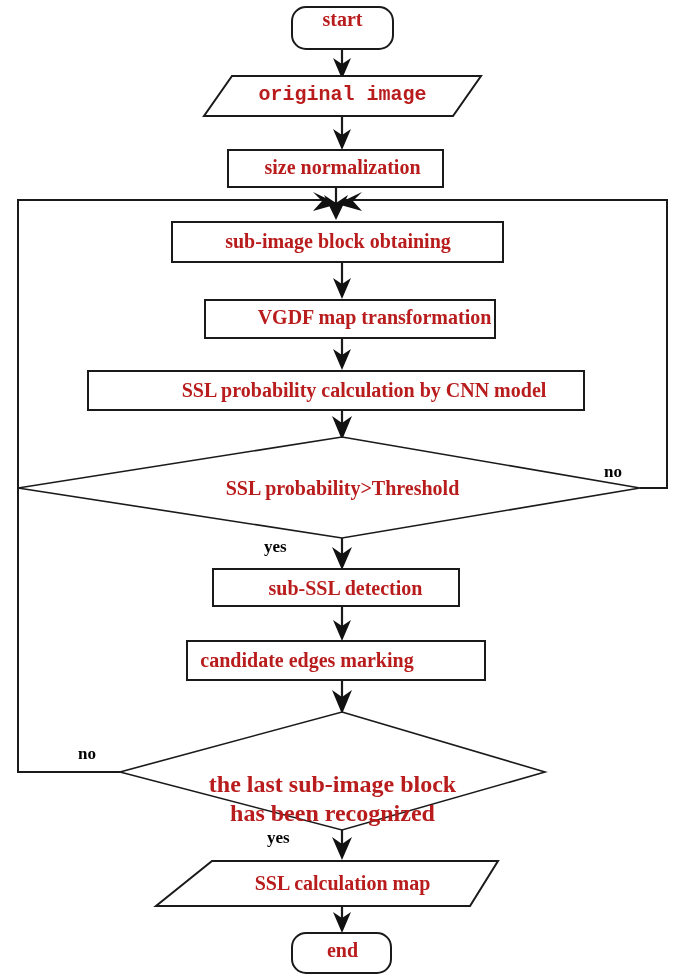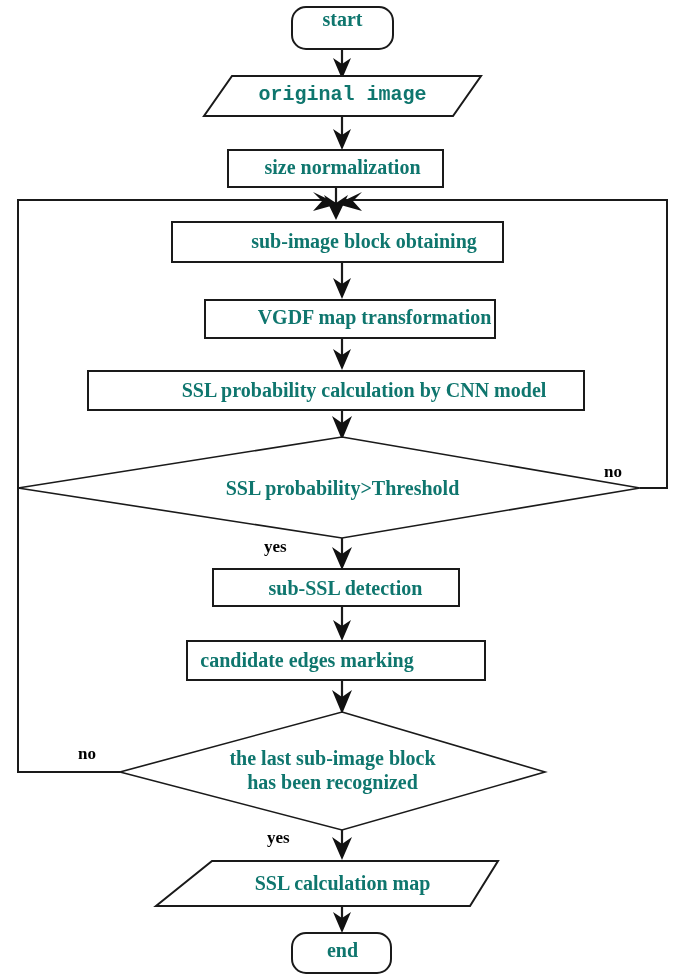--- a/index.html
+++ b/index.html
@@ -42,45 +42,45 @@
     stroke: #1a1a1a;
     stroke-width: 2.2;
   }
   .arrow-head {
     fill: #111111;
     stroke: none;
   }
   .node-text {
     position: absolute;
     text-align: center;
-    color: #0f766e;
+    color: #b91c1c;
     font-weight: bold;
     font-family: "Liberation Serif", "DejaVu Serif", serif;
     white-space: nowrap;
     line-height: 1.08;
     pointer-events: none;
   }
   .edge-label {
     position: absolute;
     color: #000000;
     font-weight: bold;
     font-size: 17px;
     font-family: Liberation Serif, serif;
     white-space: nowrap;
   }
   .t-start   { left: 290px; top: 9px;   width: 105px; font-size: 20px; }
   .t-orig    { left: 205px; top: 84px;  width: 275px; font-size: 20px; font-family: Liberation Mono, monospace; }
   .t-size    { left: 215px; top: 157px; width: 255px; font-size: 20px; }
-  .t-subimg  { left: 172px; top: 231px; width: 332px; font-size: 20px; padding-left: 26px; }
+  .t-subimg  { left: 172px; top: 231px; width: 332px; font-size: 20px; }
   .t-vgdf    { left: 205px; top: 307px; width: 291px; font-size: 20px; padding-left: 24px; }
   .t-sslcalc { left: 88px;  top: 380px; width: 552px; font-size: 20px; }
   .t-dia1    { left: 140px; top: 478px; width: 405px; font-size: 20px; }
   .t-subssl  { left: 215px; top: 578px; width: 261px; font-size: 20px; }
   .t-cand    { left: 188px; top: 650px; width: 238px; font-size: 20px; }
-  .t-dia2    { left: 155px; top: 746px; width: 355px; font-size: 20px; line-height: 1.22; white-space: normal; }
+  .t-dia2    { left: 155px; top: 770px; width: 355px; font-size: 24px; line-height: 1.22; white-space: normal; }
   .t-sslmap  { left: 195px; top: 873px; width: 295px; font-size: 20px; }
   .t-end     { left: 295px; top: 940px; width: 95px;  font-size: 20px; }
 
   .l-no1  { left: 604px; top: 462px; }
   .l-yes1 { left: 264px; top: 537px; }
   .l-no2  { left: 78px;  top: 744px; }
   .l-yes2 { left: 267px; top: 828px; }
 </style>
 </head>
 <body>

